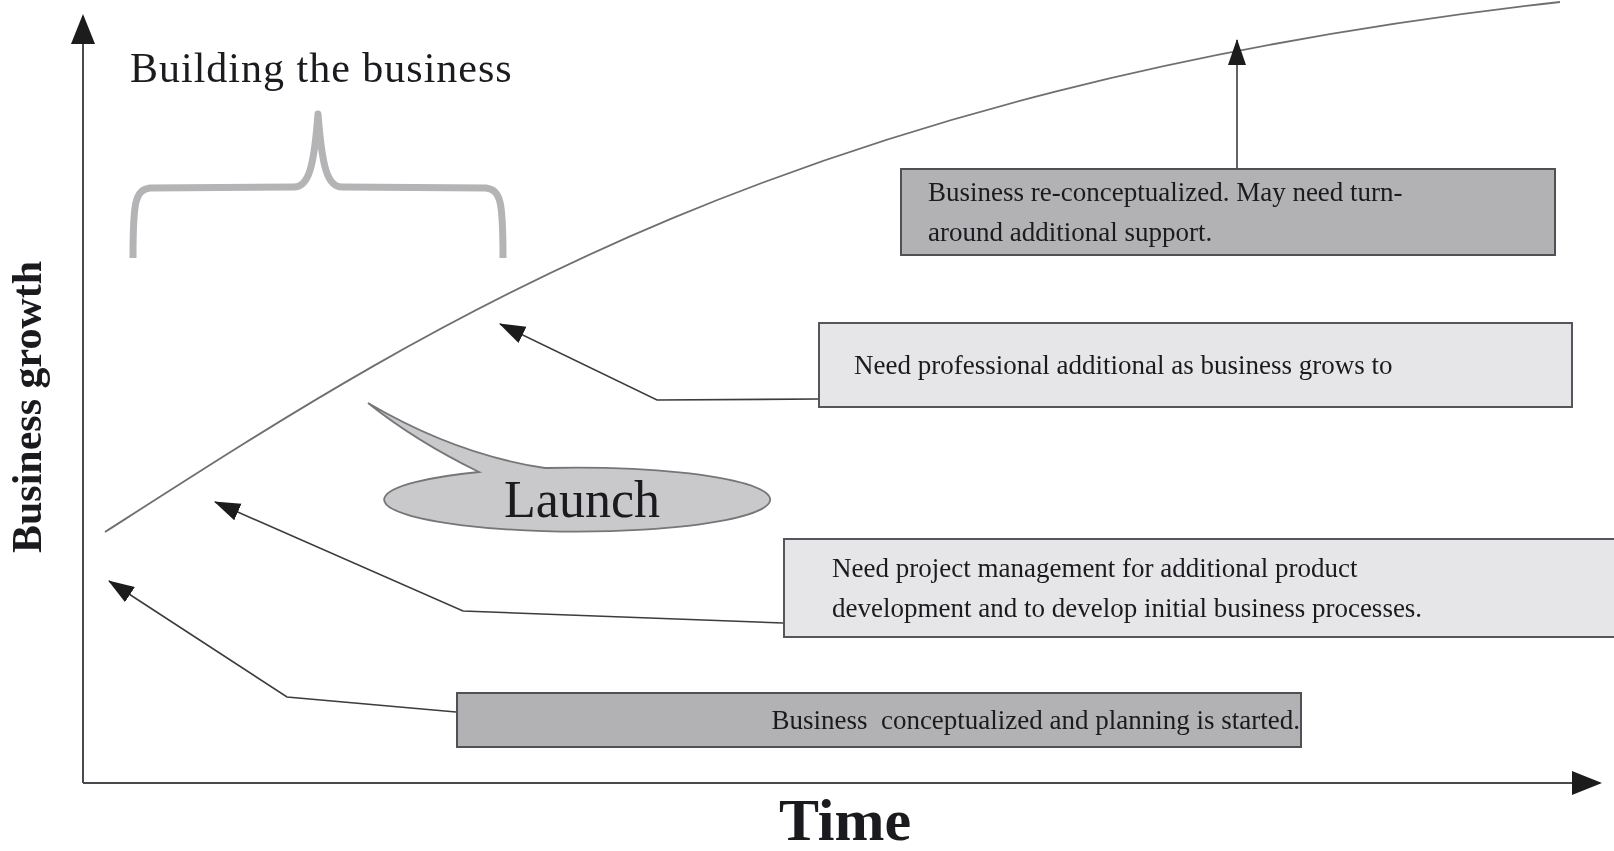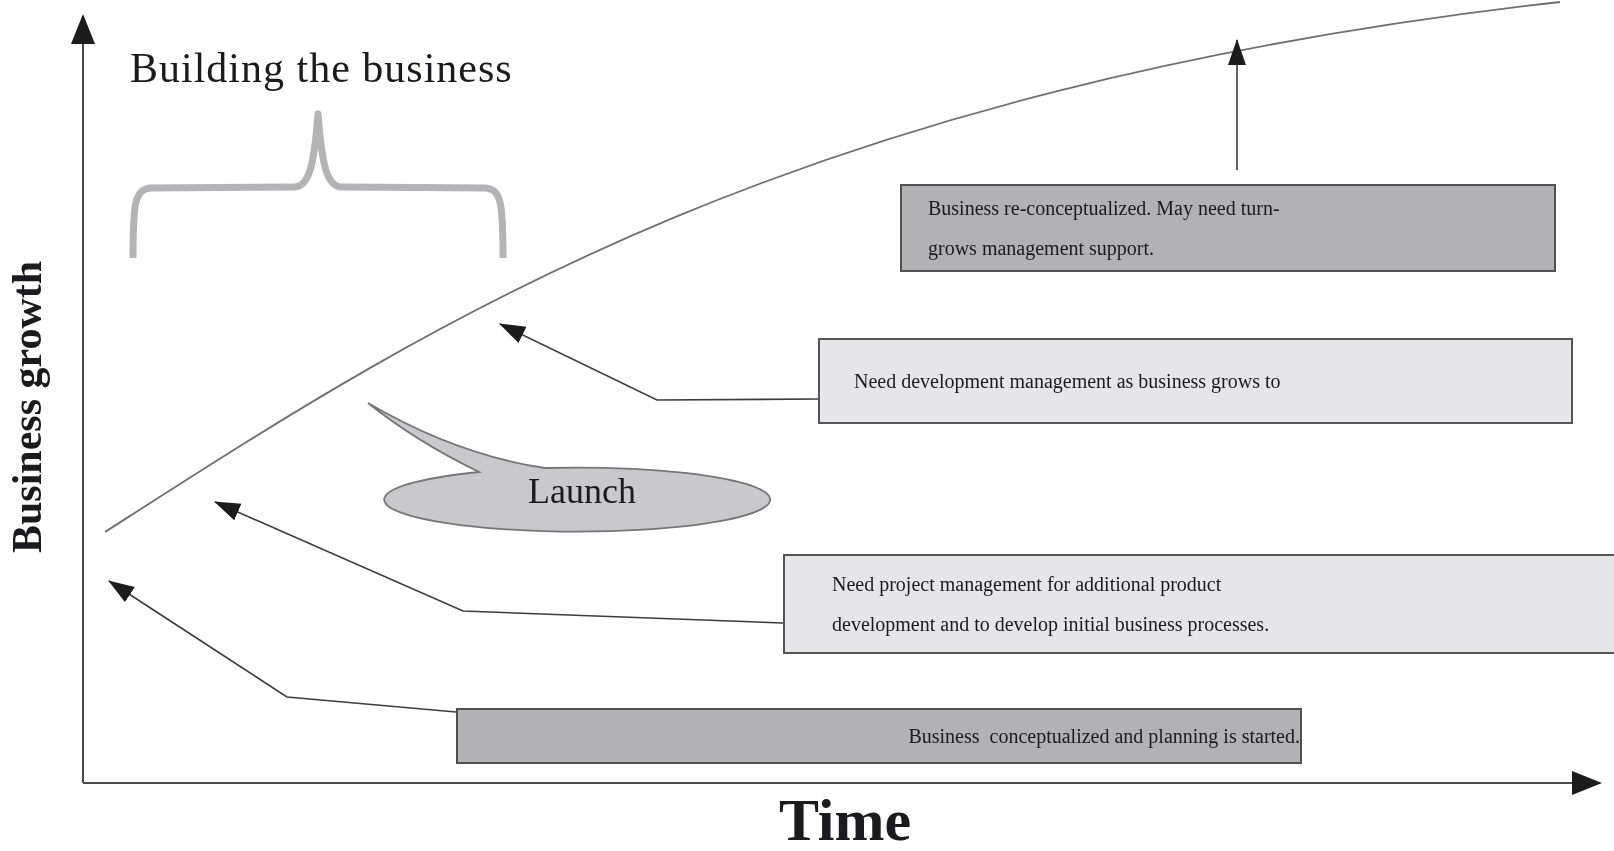--- a/index.html
+++ b/index.html
@@ -9,30 +9,30 @@
   }
   .stage svg.layer{position:absolute;left:0;top:0;width:1614px;height:851px;}
   .axis{stroke:#4a4a4e;stroke-width:2;fill:none;}
   .curve{stroke:#6f6f6f;stroke-width:1.8;fill:none;}
   .brace{stroke:#b4b4b6;stroke-width:7;fill:none;stroke-linejoin:round;}
   .connector{stroke:#3c3c3c;stroke-width:1.6;fill:none;}
   .bubble{fill:#c9c9cb;stroke:#76767a;stroke-width:1.8;}
   .arrowhead{fill:#1c1c1c;}
   .box{
     position:absolute;display:flex;flex-direction:column;justify-content:center;
-    font-size:20px;line-height:40px;box-sizing:border-box;margin-top:16px;
+    font-size:27px;line-height:40px;box-sizing:border-box;
   }
   .box .line{white-space:pre;}
   .box.dark{background:#b2b2b4;border:2px solid #505055;}
   .box.light{background:#e6e6e8;border:2px solid #55555a;}
   .label-building{
     position:absolute;left:130px;top:44px;font-size:42px;letter-spacing:1px;
   }
   .label-launch{
-    position:absolute;left:432px;top:470px;width:300px;text-align:center;font-size:36px;
+    position:absolute;left:432px;top:470px;width:300px;text-align:center;font-size:52px;
   }
   .label-y{
     position:absolute;left:27px;top:407px;transform:translate(-50%,-50%) rotate(-90deg);
     font-size:42px;font-weight:bold;white-space:nowrap;
   }
   .label-x{
     position:absolute;left:845px;top:820px;transform:translate(-50%,-50%);
     font-size:60px;font-weight:bold;white-space:nowrap;
   }
 </style>
@@ -68,25 +68,25 @@
 
   <div class="label-y">Business growth</div>
   <div class="label-x">Time</div>
 
   <div class="label-building">Building the business</div>
 
   <div class="label-launch">Launch</div>
 
   <div class="box dark" style="left:900px;top:168px;width:656px;height:88px;padding-left:26px;">
     <div class="line">Business re-conceptualized. May need turn-</div>
-    <div class="line">grows management support.</div>
+    <div class="line">around additional support.</div>
   </div>
 
   <div class="box light" style="left:818px;top:322px;width:755px;height:86px;padding-left:34px;">
-    <div class="line">Need development management as business grows to</div>
+    <div class="line">Need professional additional as business grows to</div>
   </div>
 
   <div class="box light" style="left:783px;top:538px;width:850px;height:100px;padding-left:47px;">
     <div class="line">Need project management for additional product</div>
     <div class="line">development and to develop initial business processes.</div>
   </div>
 
   <div class="box dark" style="left:456px;top:692px;width:846px;height:56px;padding-left:37px;align-items:flex-end;">
     <div class="line">Business  conceptualized and planning is started.</div>
   </div>

